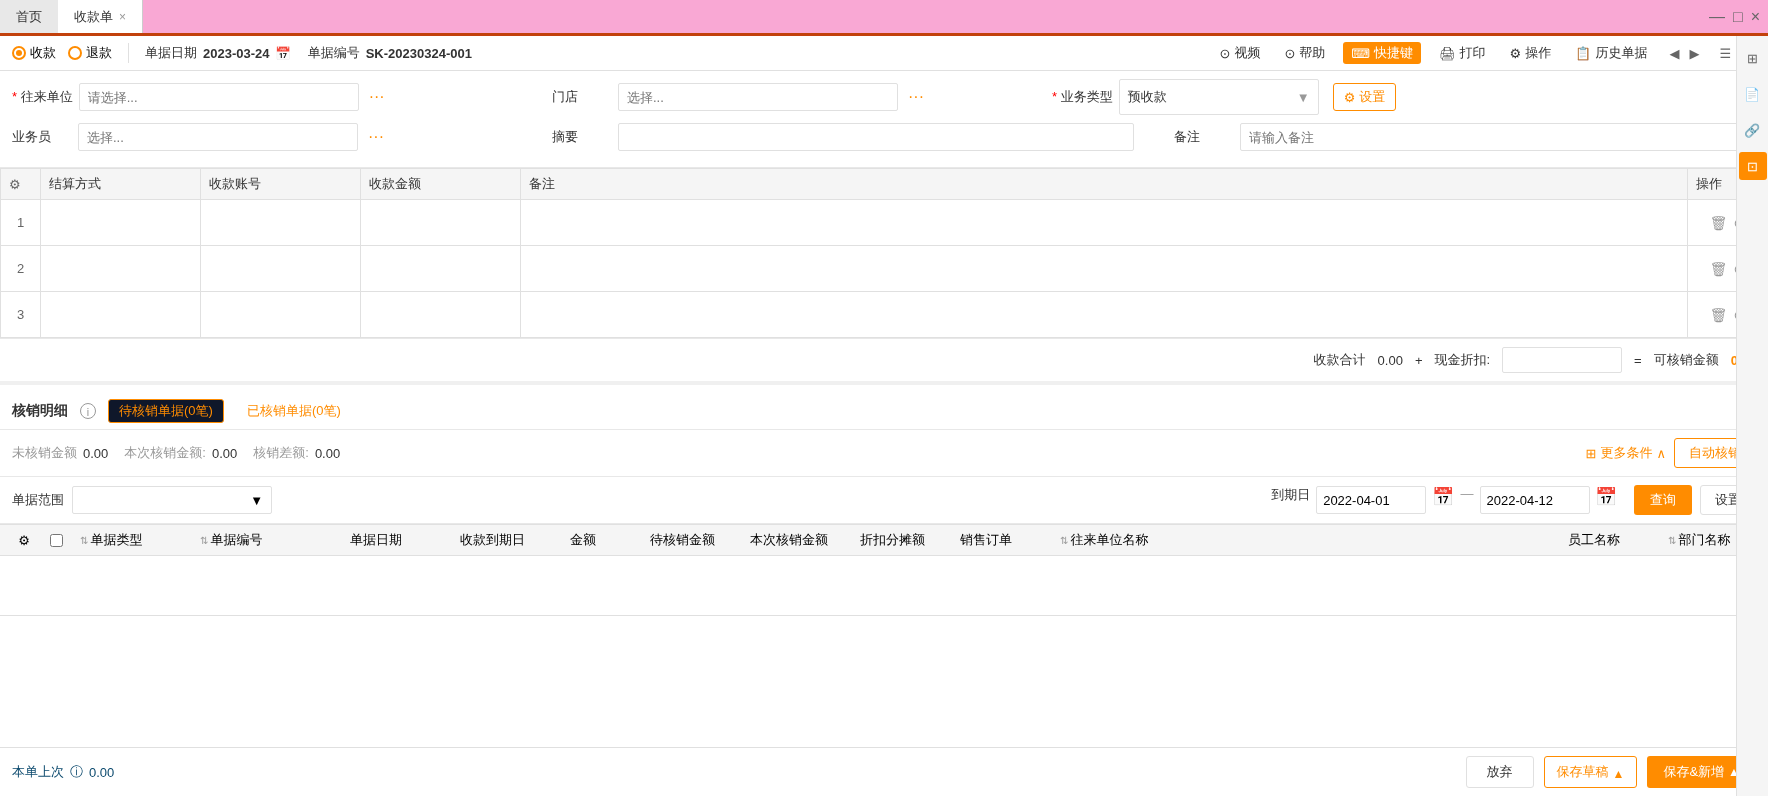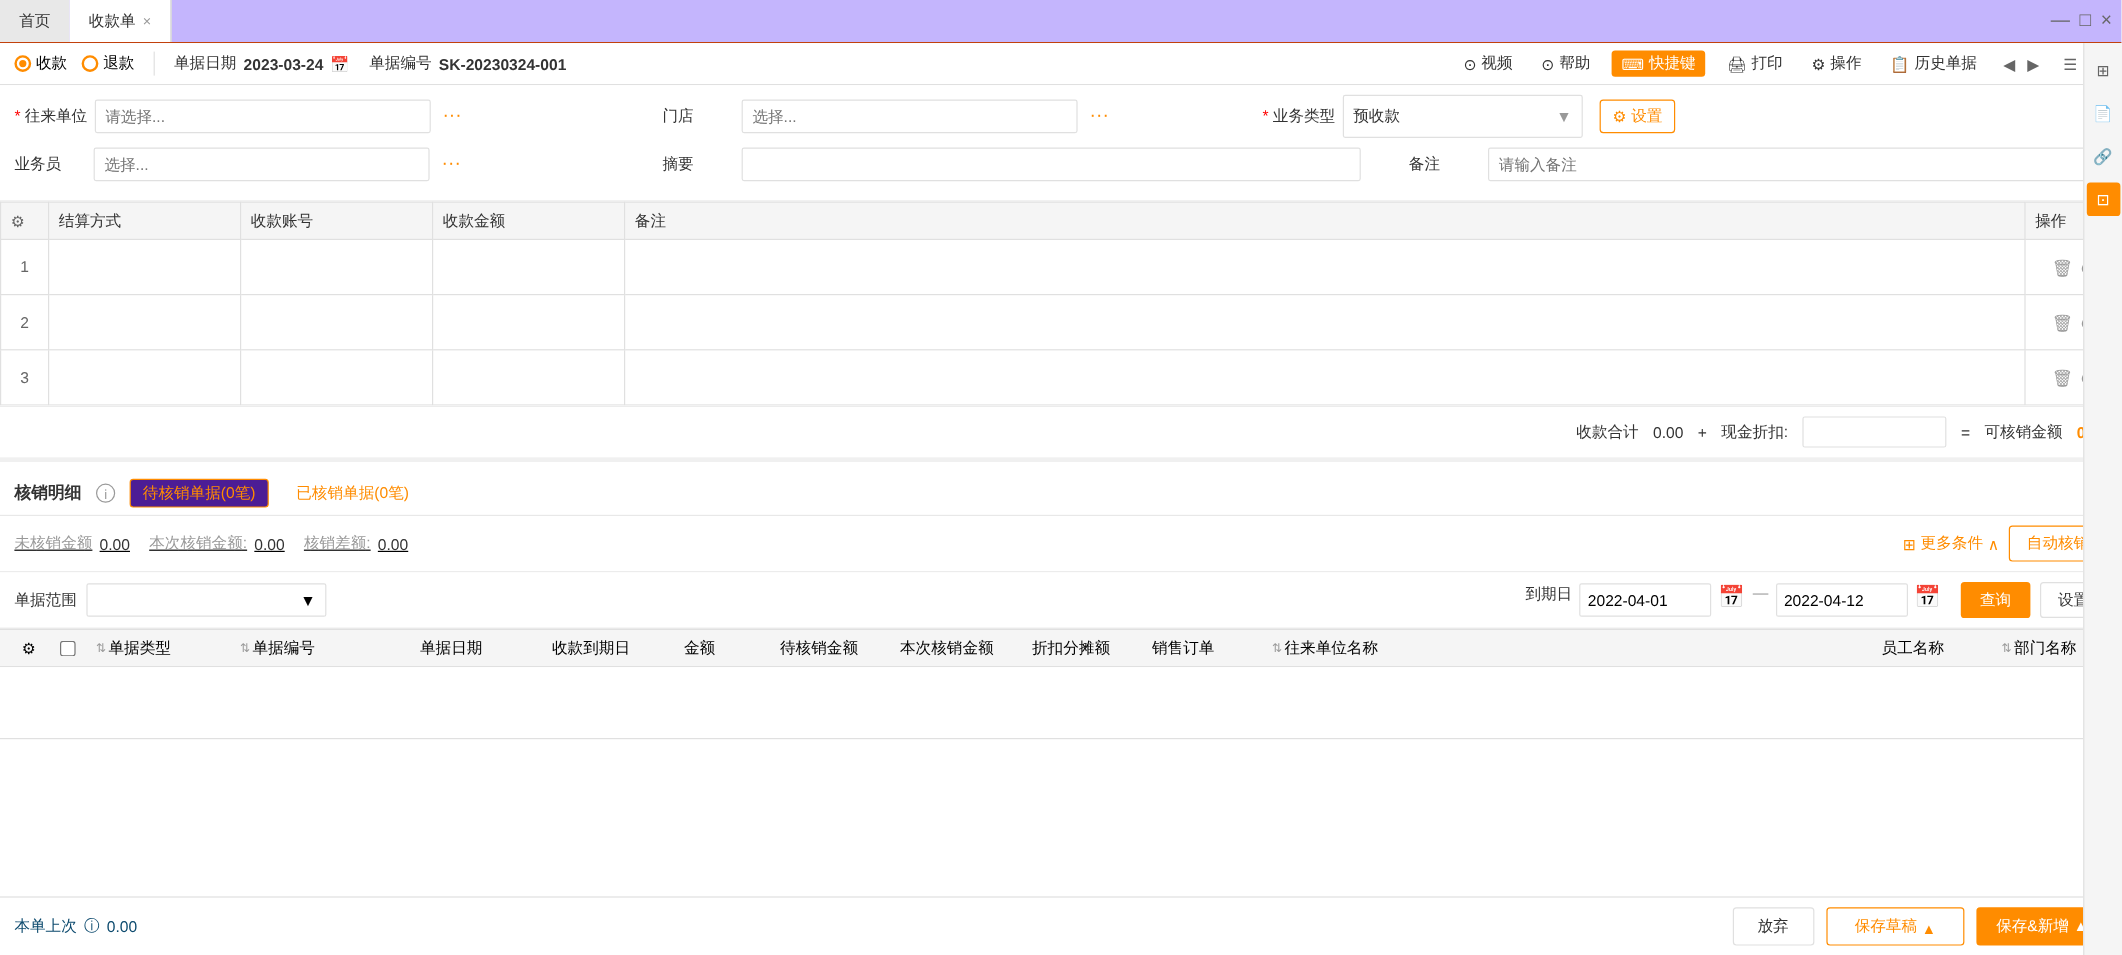--- a/index.html
+++ b/index.html
@@ -1,21 +1,21 @@
 <!DOCTYPE html>
 <html><head>
   <meta charset="utf-8">
   <style>
     * { box-sizing: border-box; margin: 0; padding: 0; font-family: 'Microsoft YaHei', Arial, sans-serif; font-size: 13px; }
     body { background: #f0f0f0; width: 1768px; height: 796px; overflow: hidden; }
     
     
     .tab-bar {
-      display: flex; align-items: center; background: #c4b5fd; height: 36px;
-      border-bottom: 1px solid #c2410c;
+      display: flex; align-items: center; background: #f9a8d4; height: 36px;
+      border-bottom: 3px solid #c2410c;
     }
     .tab-home {
       padding: 0 16px; height: 100%; display: flex; align-items: center;
       color: #333; cursor: pointer; background: #e8e8e8;
     }
     .tab-active {
       background: #fff; padding: 0 16px; height: 100%; display: flex; align-items: center;
       color: #333; cursor: pointer; border-right: 1px solid #ccc;
     }
     .tab-close {
@@ -127,28 +127,28 @@
     .section-title { font-size: 14px; font-weight: bold; color: #333; }
     .section-info-icon {
       width: 16px; height: 16px; border-radius: 50%; border: 1px solid #999;
       display: inline-flex; align-items: center; justify-content: center;
       color: #999; font-size: 11px; cursor: pointer;
     }
     .tab-btn {
       padding: 2px 10px; border-radius: 3px; cursor: pointer; color: #ff8c00;
       border: 1px solid transparent;
     }
-    .tab-btn.active-tab { background: #4c1d95; border-color: #ff8c00; }
+    .tab-btn.active-tab { background: #0f172a; border-color: #ff8c00; }
 
     
     .filters-row {
       display: flex; align-items: center; padding: 8px 12px; background: #fff;
       border-bottom: 1px solid #e8e8e8; gap: 16px;
     }
-    .filter-item { display: flex; align-items: center; gap: 6px; text-decoration: underline; }
+    .filter-item { display: flex; align-items: center; gap: 6px; }
     .filter-label { color: #999; }
     .filter-value { color: #333; }
     .filter-right { margin-left: auto; display: flex; align-items: center; gap: 8px; }
     .more-conditions { color: #ff8c00; cursor: pointer; display: flex; align-items: center; gap: 4px; }
     .auto-reconcile-btn {
       background: #fff; border: 1px solid #ff8c00; color: #ff8c00;
       padding: 5px 14px; border-radius: 3px; cursor: pointer;
     }
 
     
@@ -184,21 +184,21 @@
       display: flex; align-items: center; padding: 8px 12px; background: #fff;
       border-top: 1px solid #e0e0e0; gap: 12px; position: sticky; bottom: 0;
     }
     .footer-info { display: flex; align-items: center; gap: 6px; color: #0c4a6e; }
     .footer-right { margin-left: auto; display: flex; gap: 10px; }
     .btn-abandon {
       background: #fff; border: 1px solid #e0e0e0; color: #333; padding: 6px 20px;
       border-radius: 3px; cursor: pointer;
     }
     .btn-save-draft {
-      background: #fff; border: 1px solid #ff8c00; color: #ff8c00; padding: 6px 23px;
+      background: #fff; border: 1px solid #ff8c00; color: #ff8c00; padding: 6px 12px;
       border-radius: 3px; cursor: pointer; display: flex; align-items: flex-end; gap: 4px;
     }
     .btn-save-new {
       background: #ff8c00; border: none; color: #fff; padding: 6px 16px;
       border-radius: 3px; cursor: pointer; display: flex; align-items: center; gap: 4px;
     }
     .btn-arrow { font-size: 12px; }
 
     
     .right-sidebar {

